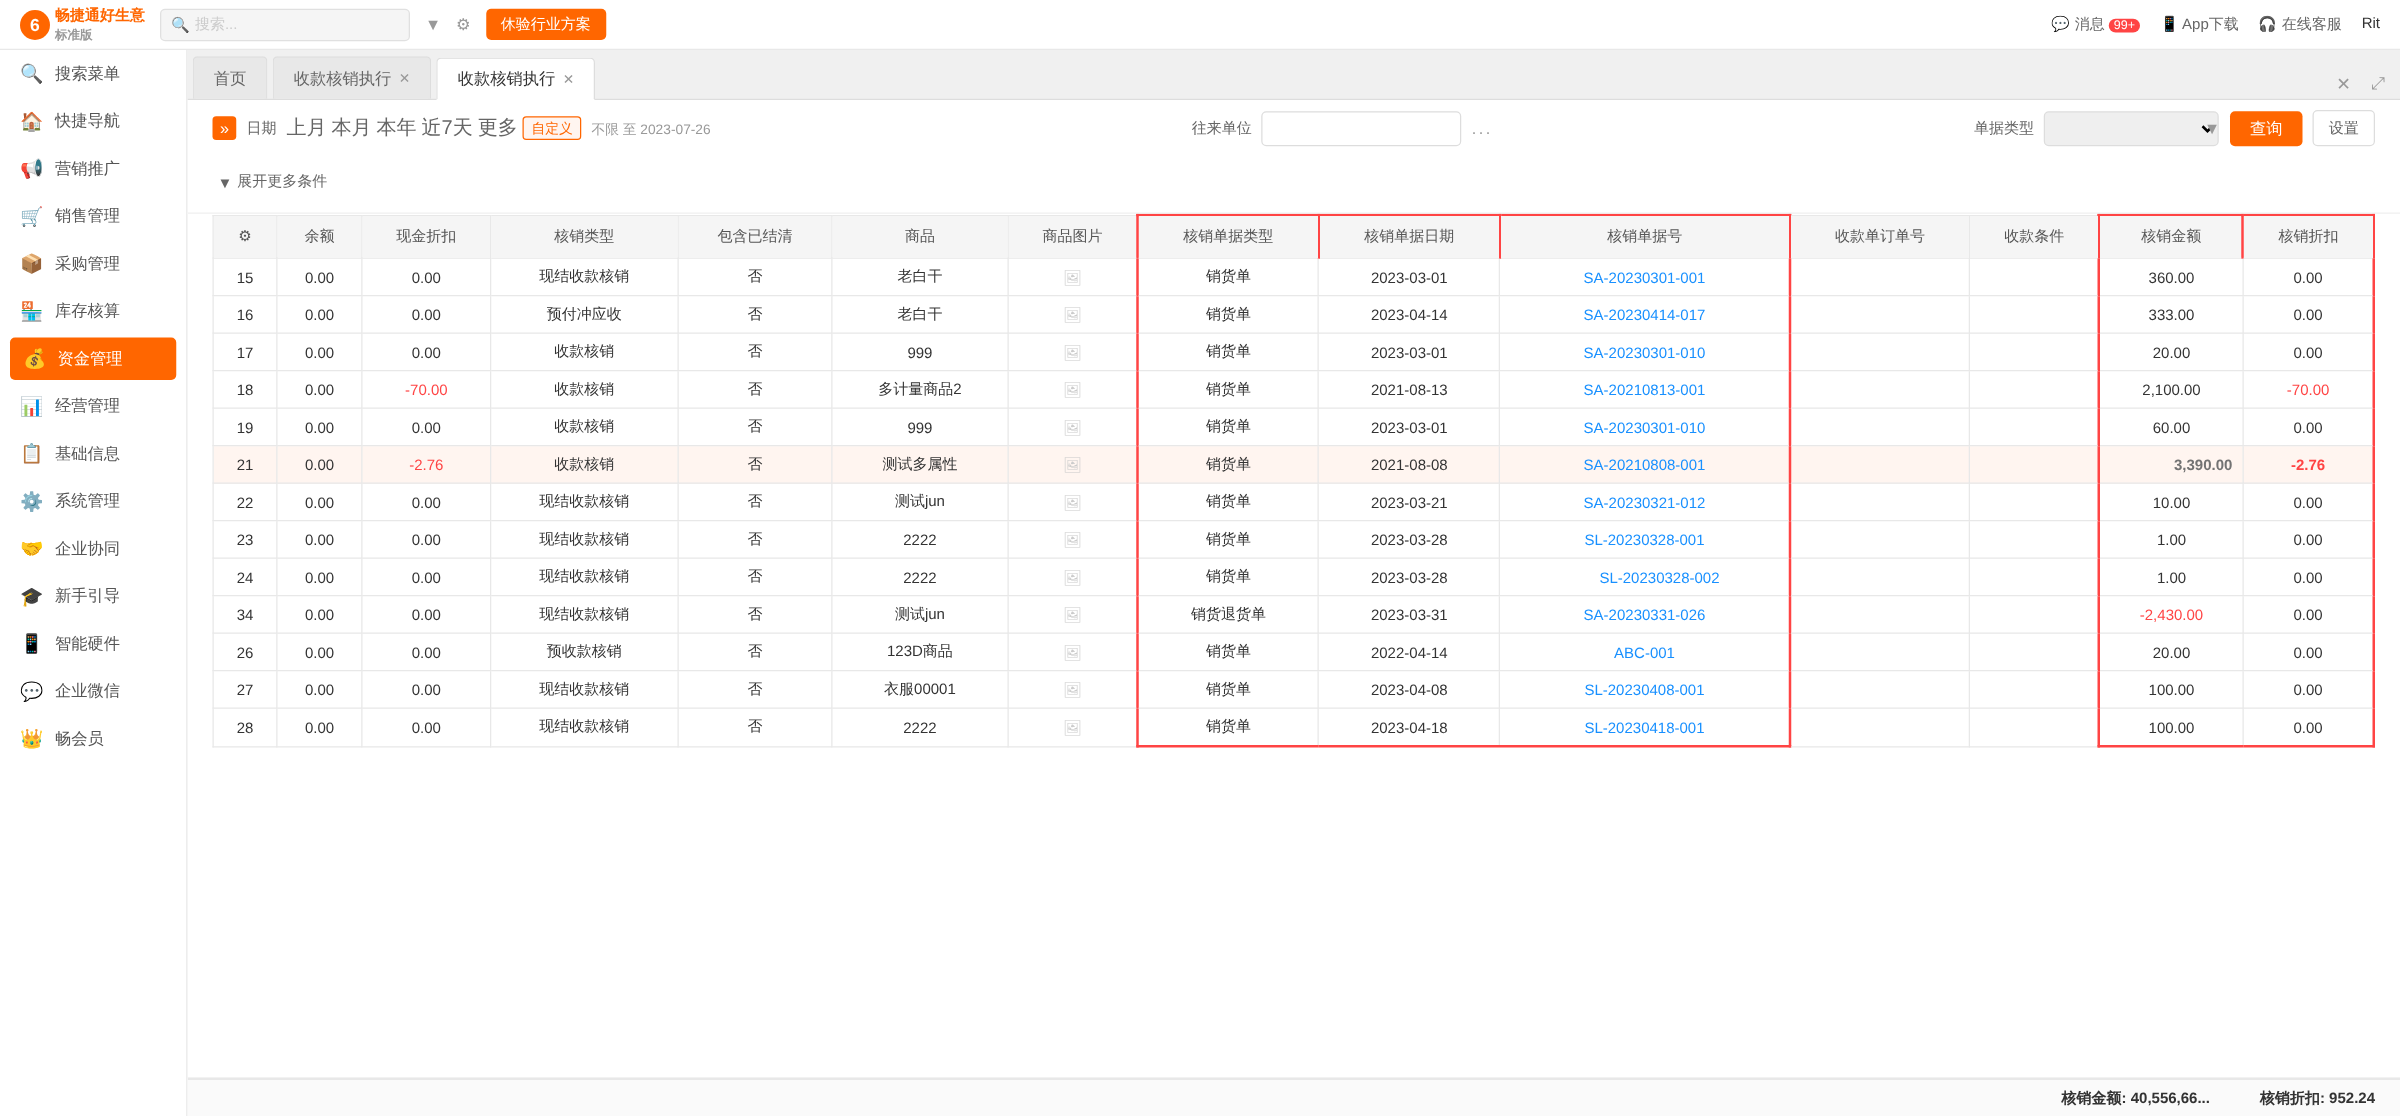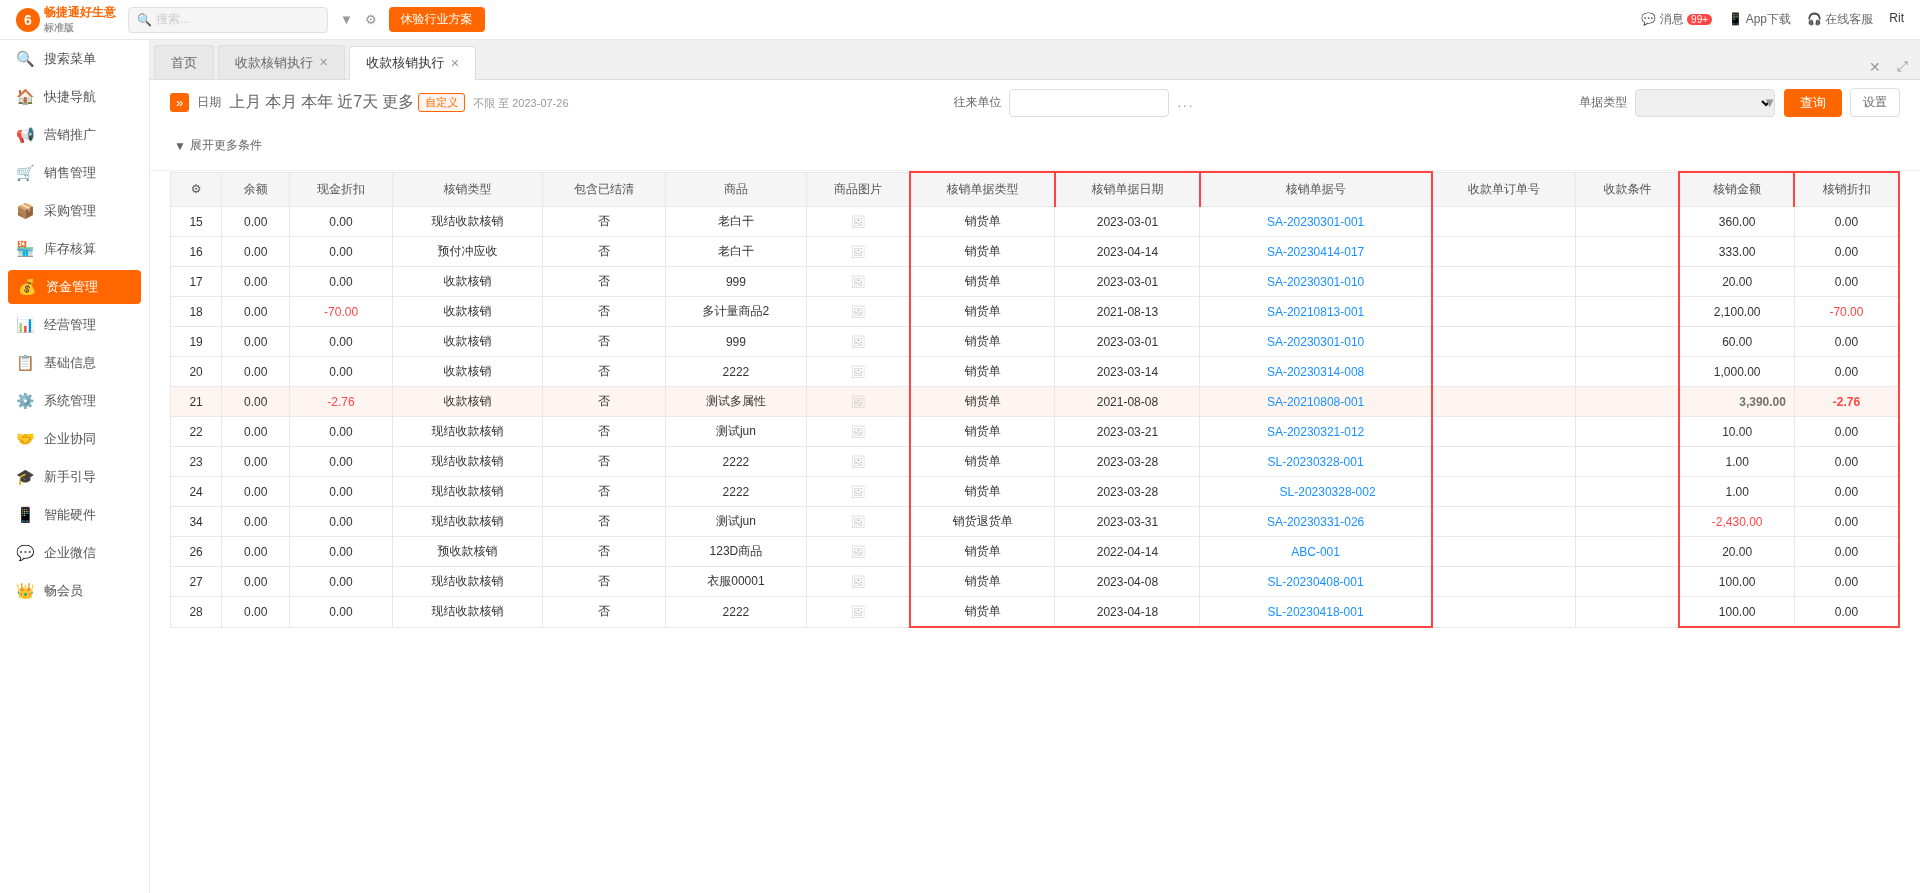--- a/index.html
+++ b/index.html
@@ -330,36 +330,20 @@
                 <td>999</td>
                 <td style="color: rgb(204, 204, 204);">🖼</td>
                 <td style="border-left: 2px solid rgb(255, 68, 68); border-right: 1px solid rgb(232, 232, 232);">销货单</td>
                 <td style="border-left: 1px solid rgb(232, 232, 232); border-right: 1px solid rgb(232, 232, 232);">2023-03-01</td>
                 <td style="border-left: 1px solid rgb(232, 232, 232); border-right: 2px solid rgb(255, 68, 68);"><a class="td-link">SA-20230301-010</a></td>
                 <td></td>
                 <td></td>
                 <td style="border-left: 2px solid rgb(255, 68, 68); border-right: 1px solid rgb(232, 232, 232);">60.00</td>
                 <td style="border-left: 1px solid rgb(232, 232, 232); border-right: 2px solid rgb(255, 68, 68);">0.00</td>
               </tr>
-              <tr>
-                <td>20</td>
-                <td>0.00</td>
-                <td>0.00</td>
-                <td>收款核销</td>
-                <td>否</td>
-                <td>2222</td>
-                <td style="color: rgb(204, 204, 204);">🖼</td>
-                <td style="border-left: 2px solid rgb(255, 68, 68); border-right: 1px solid rgb(232, 232, 232);">销货单</td>
-                <td style="border-left: 1px solid rgb(232, 232, 232); border-right: 1px solid rgb(232, 232, 232);">2023-03-14</td>
-                <td style="border-left: 1px solid rgb(232, 232, 232); border-right: 2px solid rgb(255, 68, 68);"><a class="td-link">SA-20230314-008</a></td>
-                <td></td>
-                <td></td>
-                <td style="border-left: 2px solid rgb(255, 68, 68); border-right: 1px solid rgb(232, 232, 232);">1,000.00</td>
-                <td style="border-left: 1px solid rgb(232, 232, 232); border-right: 2px solid rgb(255, 68, 68);">0.00</td>
-              </tr>
               <tr class="highlighted">
                 <td>21</td>
                 <td>0.00</td>
                 <td class="td-red">-2.76</td>
                 <td>收款核销</td>
                 <td>否</td>
                 <td>测试多属性</td>
                 <td style="color: rgb(204, 204, 204);">🖼</td>
                 <td style="border-left: 2px solid rgb(255, 68, 68); border-right: 1px solid rgb(232, 232, 232);">销货单</td>
                 <td style="border-left: 1px solid rgb(232, 232, 232); border-right: 1px solid rgb(232, 232, 232);">2021-08-08</td>
@@ -478,16 +462,24 @@
                 <td style="border-left: 1px solid rgb(232, 232, 232); border-right: 2px solid rgb(255, 68, 68); border-bottom: 2px solid rgb(255, 68, 68);"><a class="td-link">SL-20230418-001</a></td>
                 <td></td>
                 <td></td>
                 <td style="border-left: 2px solid rgb(255, 68, 68); border-right: 1px solid rgb(232, 232, 232); border-bottom: 2px solid rgb(255, 68, 68);">100.00</td>
                 <td style="border-left: 1px solid rgb(232, 232, 232); border-right: 2px solid rgb(255, 68, 68); border-bottom: 2px solid rgb(255, 68, 68);">0.00</td>
               </tr>
             </tbody>
         </table>
       </div>
 
+      <div class="table-footer">
+        <span>
+          核销金额: <span style="color:#333;">40,556,66...</span>
+        </span>
+        <span>
+          核销折扣: <span style="color:#333;">952.24</span>
+        </span>
+      </div>
 
     </div>
   </div>
 </div>
 
 </body></html>

